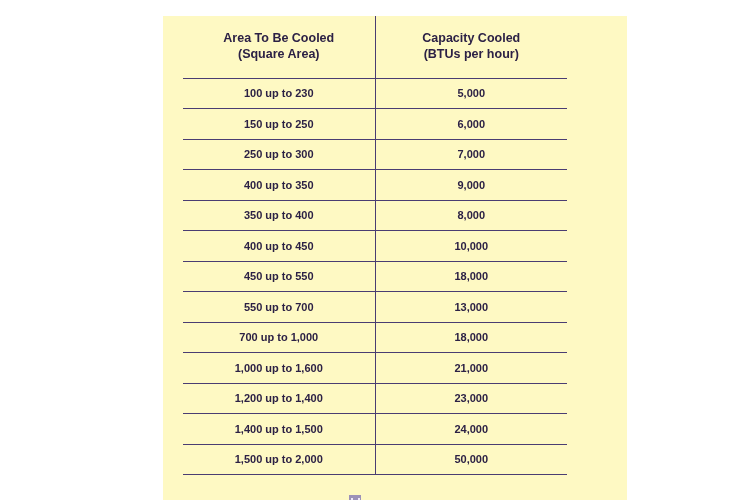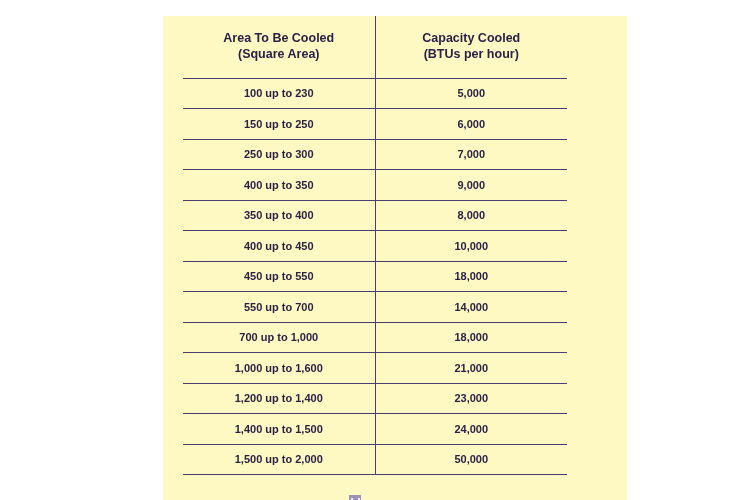--- a/index.html
+++ b/index.html
@@ -151,21 +151,21 @@
           <tr>
             <td class="cell-area">400 up to 450</td>
             <td class="cell-cap">10,000</td>
           </tr>
           <tr>
             <td class="cell-area">450 up to 550</td>
             <td class="cell-cap">18,000</td>
           </tr>
           <tr>
             <td class="cell-area">550 up to 700</td>
-            <td class="cell-cap">14,000</td>
+            <td class="cell-cap">13,000</td>
           </tr>
           <tr>
             <td class="cell-area">700 up to 1,000</td>
             <td class="cell-cap">18,000</td>
           </tr>
           <tr>
             <td class="cell-area">1,000 up to 1,600</td>
             <td class="cell-cap">21,000</td>
           </tr>
           <tr>

